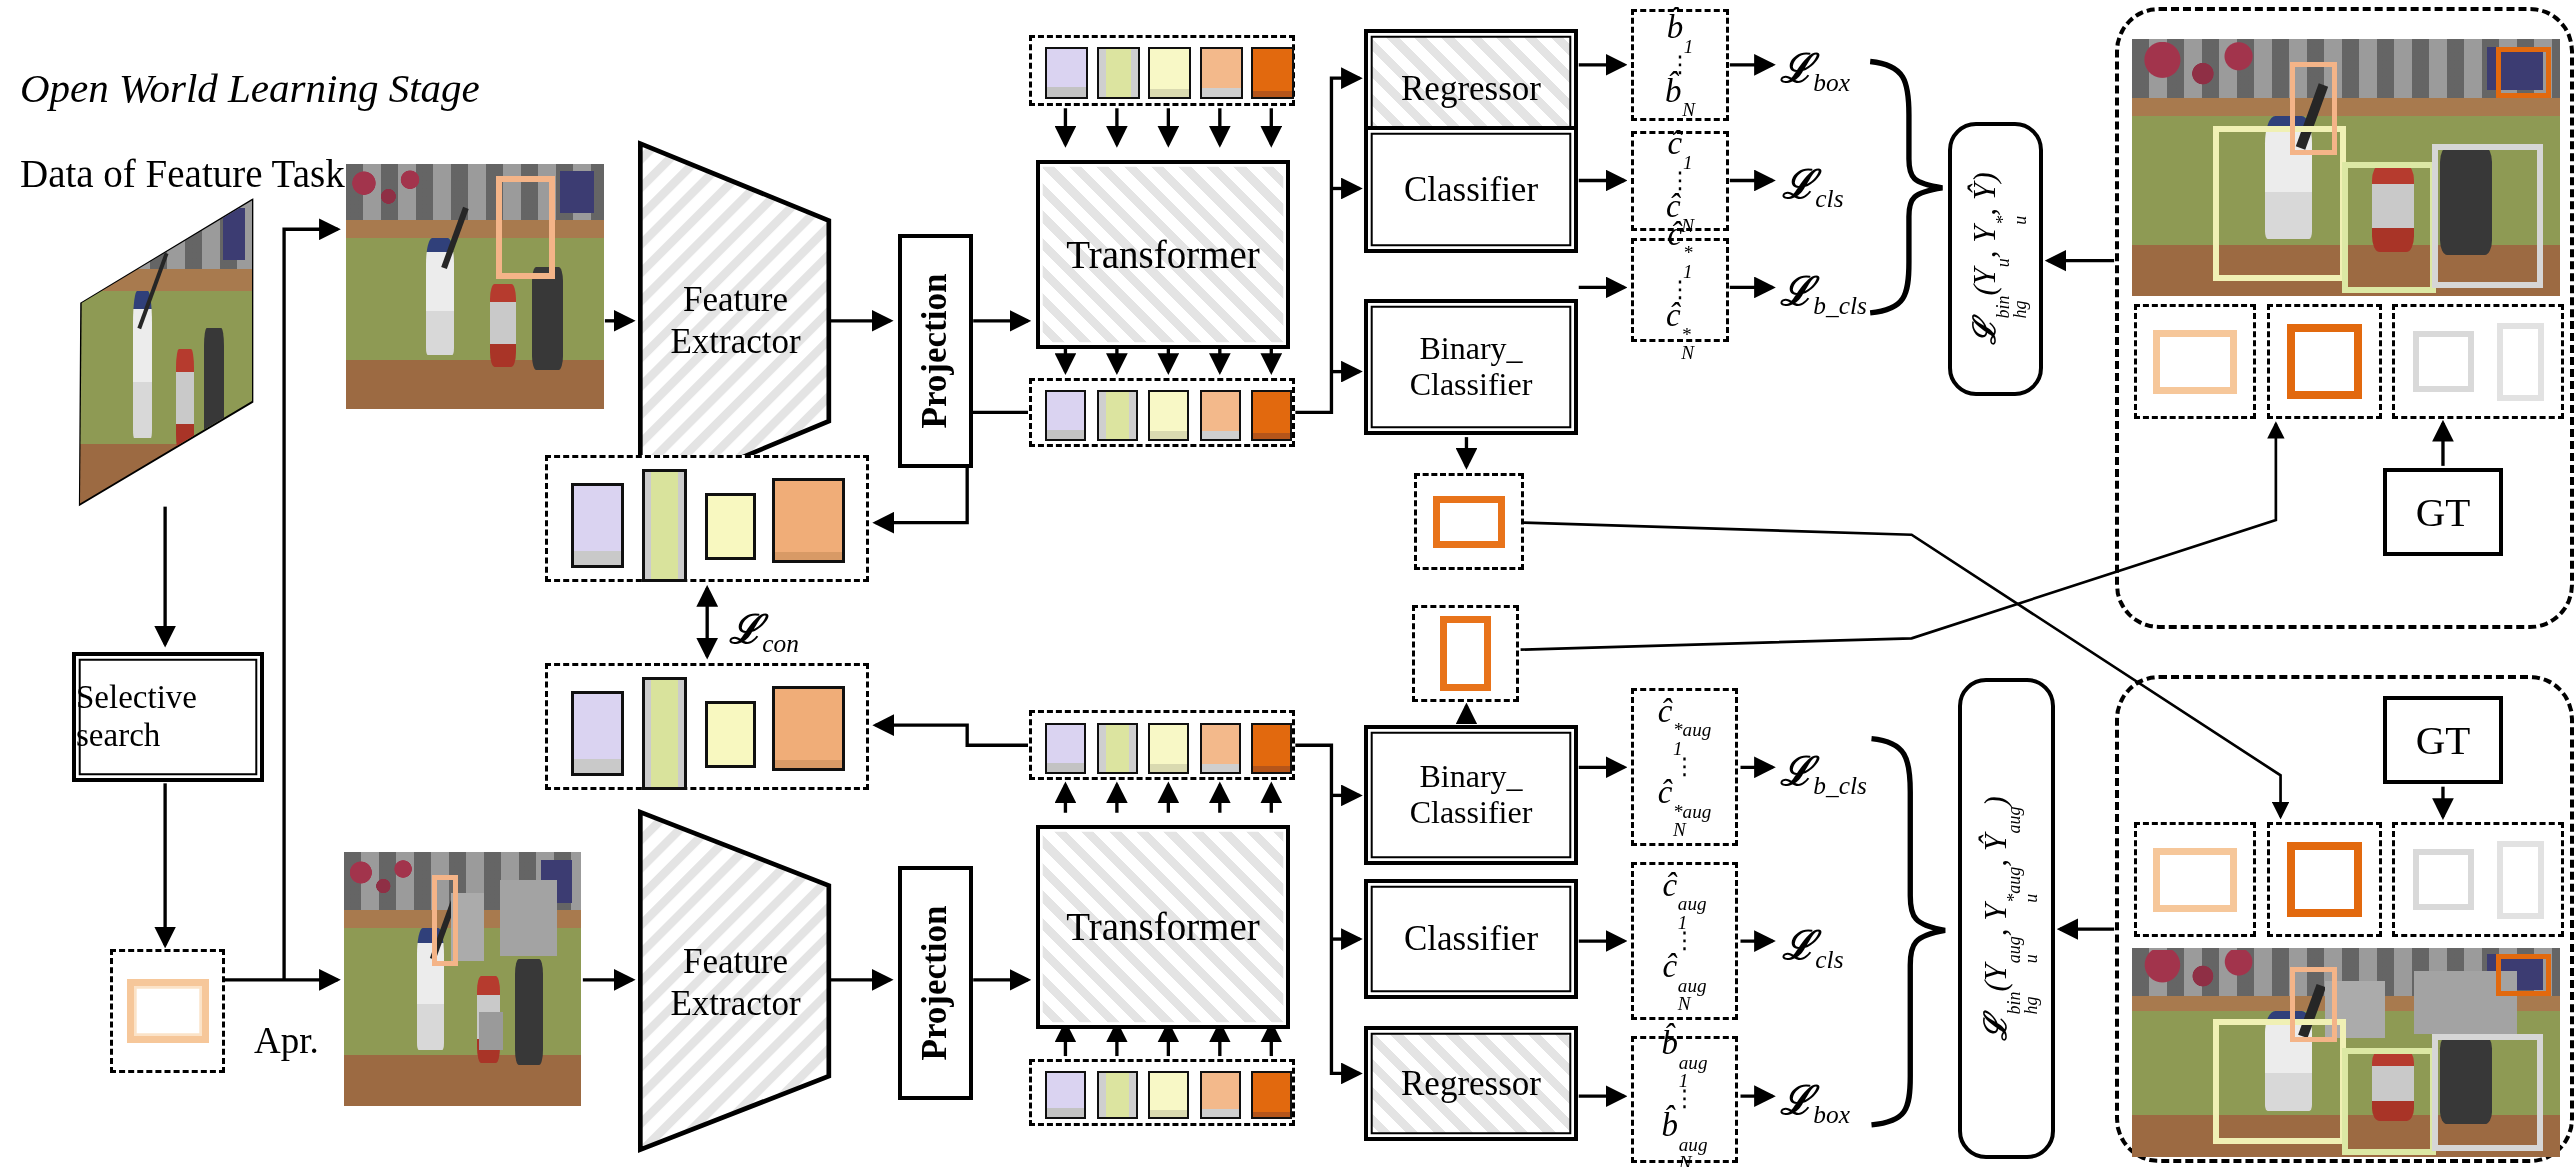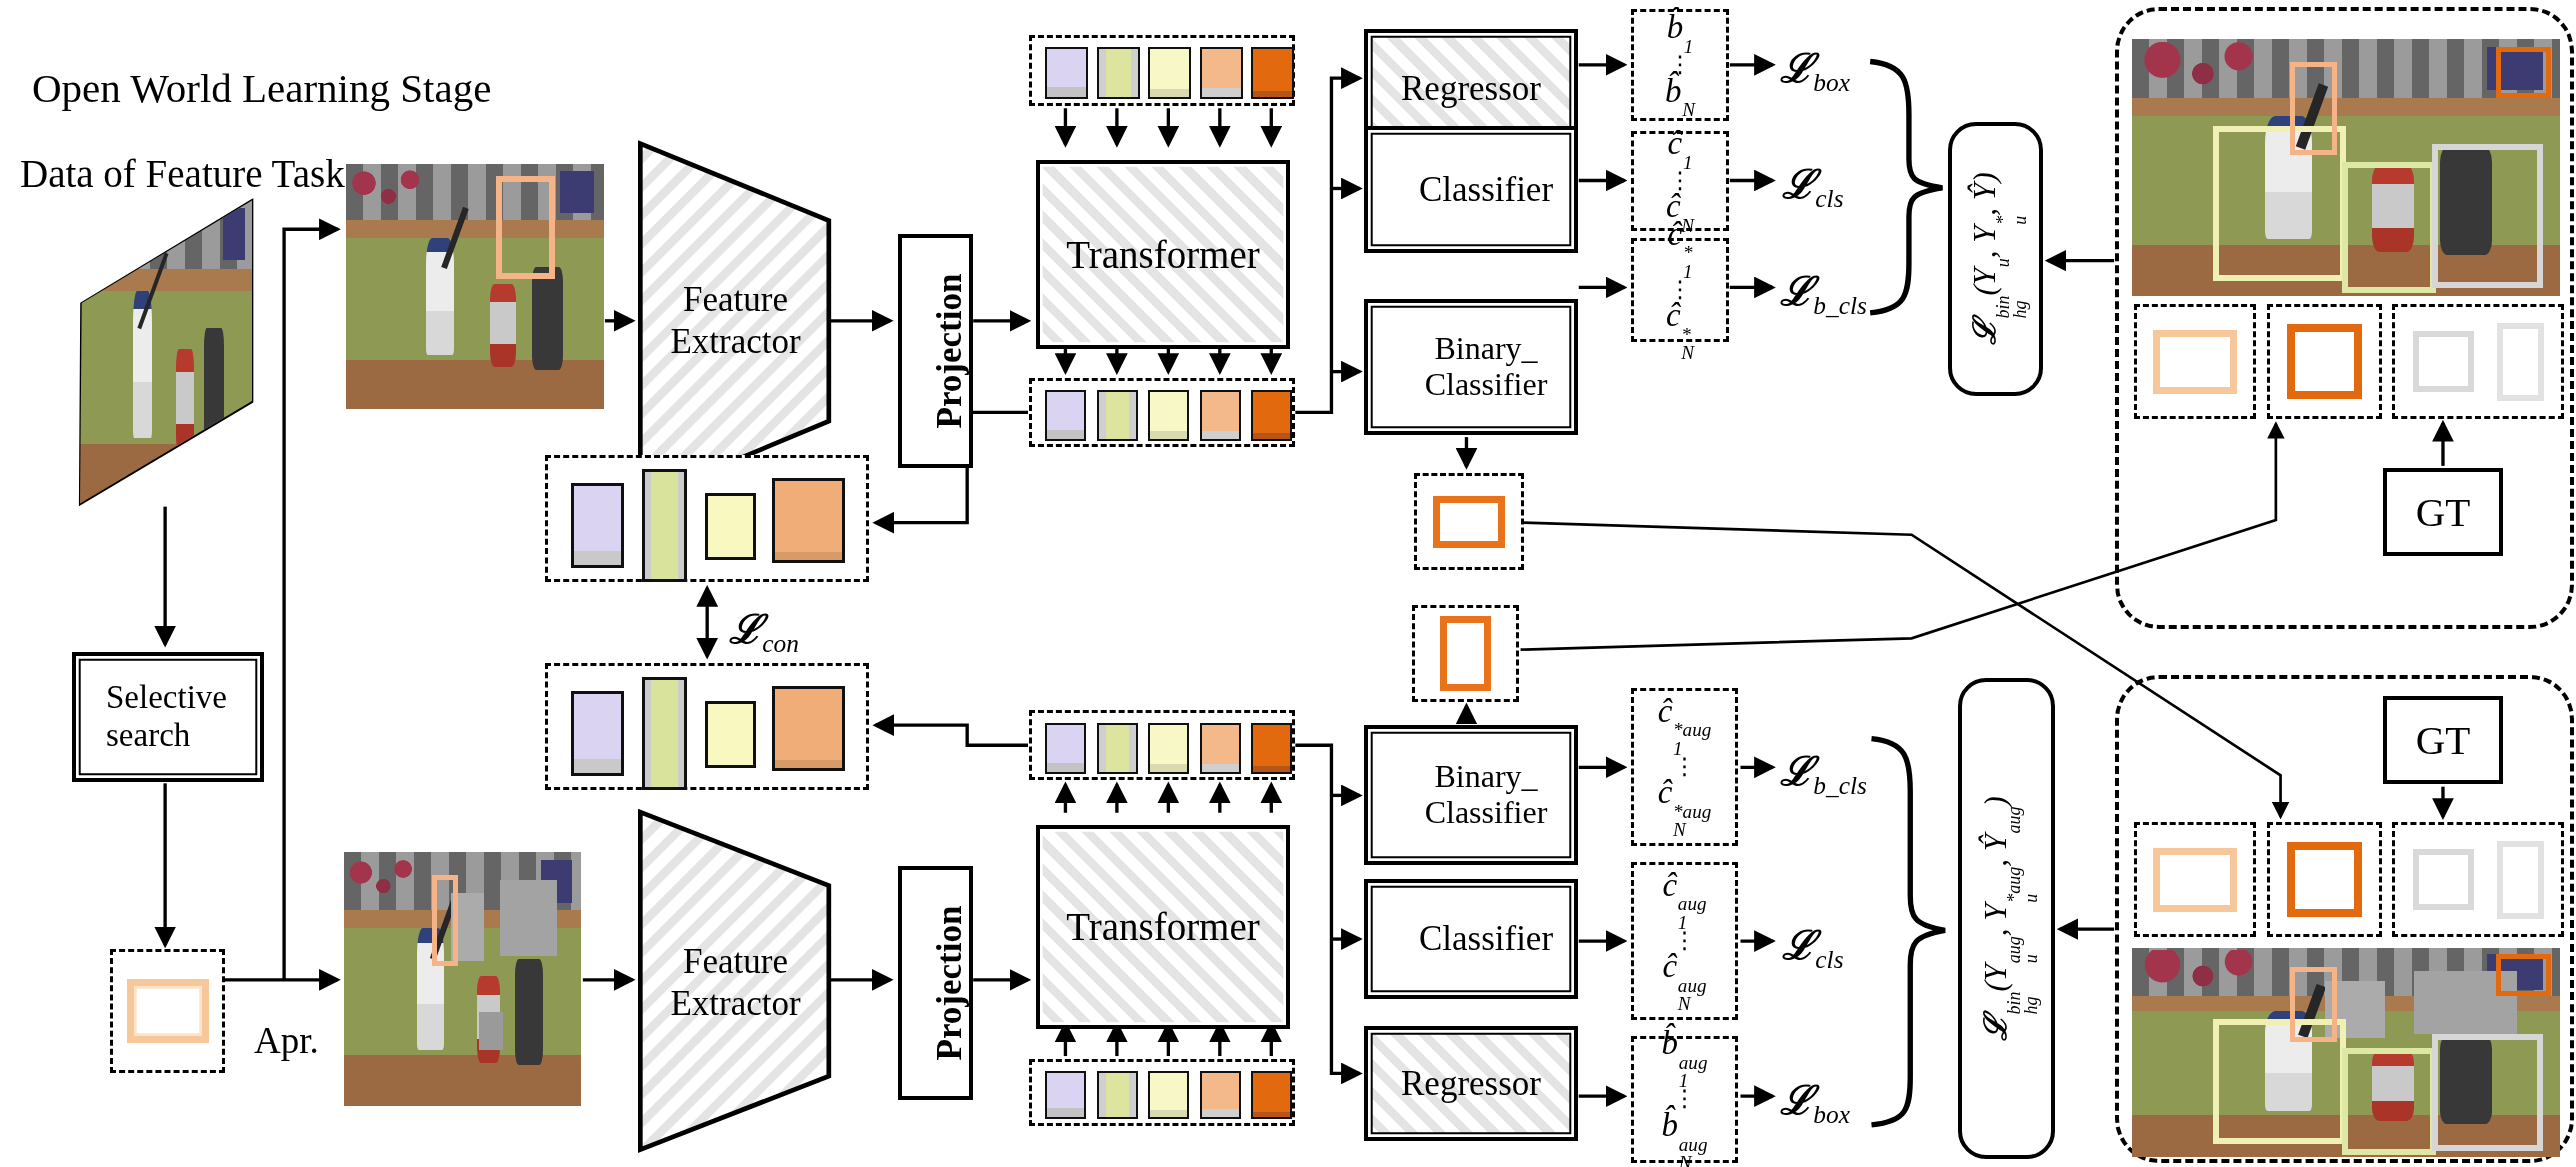--- a/index.html
+++ b/index.html
@@ -3,21 +3,21 @@
 <meta charset="utf-8">
 <style>
   html,body{margin:0;padding:0;background:#fff;}
   #canvas{position:relative;width:2576px;height:1167px;background:#fff;overflow:hidden;
           font-family:"Liberation Serif","DejaVu Serif",serif;color:#000;}
   .abs{position:absolute;box-sizing:border-box;}
   svg.overlay{position:absolute;left:0;top:0;z-index:0;}
   .lbl{position:absolute;white-space:nowrap;}
   .hatch{background:repeating-linear-gradient(45deg,#ffffff 0 10.7px,#e4e4e4 10.7px 19.4px);margin-top:10px;}
   .dbl{border:4px solid #000;box-shadow:inset 0 0 0 2.7px #fff,inset 0 0 0 4.7px #000;}
-  .plain{background:#fff;padding-left:30px;}
+  .plain{background:#fff;}
   .dashed{border:3.3px dashed #000;}
   .headbox{display:flex;flex-direction:column;align-items:center;justify-content:center;
            font-size:35px;line-height:1.12;text-align:center;}
   .rotwrap{display:flex;align-items:center;justify-content:center;}
   .rot{transform:rotate(-90deg);white-space:nowrap;}
   .tokrow{border:3.3px dashed #000;background:#fff;}
   .tok{position:absolute;border:2.7px solid #101010;}
   .tk1{background:linear-gradient(180deg,#dad3f1 0 80%,#c3c3c3 80% 100%);}
   .tk2{background:linear-gradient(90deg,#cfcfcf 0 18%,#dce4a0 18% 82%,#cfcfcf 82% 100%);}
   .tk3{background:linear-gradient(180deg,#f8f8c6 0 84%,#dadab0 84% 100%);}
@@ -159,21 +159,21 @@
     <line x1="2362" y1="1408" x2="2430" y2="1408" marker-end="url(#ah)"></line>
     <line x1="2362" y1="1640" x2="2430" y2="1640" marker-end="url(#ah)"></line>
     <line x1="2604" y1="1148" x2="2652" y2="1148" marker-end="url(#ah)"></line>
     <line x1="2604" y1="1408" x2="2652" y2="1408" marker-end="url(#ah)"></line>
     <line x1="2604" y1="1640" x2="2652" y2="1640" marker-end="url(#ah)"></line>
 
     <path d="M2800,1105 C2852,1110 2858,1135 2858,1185 L2858,1340 C2858,1372 2864,1384 2910,1392 C2864,1400 2858,1412 2858,1444 L2858,1610 C2858,1660 2852,1678 2800,1683" stroke-width="8"></path>
   </g>
 </svg>
 
-<div class="lbl" style="left:32px;top:64px;font-size:41px;">Open World Learning Stage</div>
+<div class="lbl" style="left:20px;top:64px;font-size:41px;font-style:italic;">Open World Learning Stage</div>
 <div class="lbl" style="left:20px;top:151px;font-size:39px;">Data of Feature Task</div>
 
 <div class="abs" style="left:80px;top:199px;width:172px;height:306px;clip-path:polygon(100% 0.5%,1% 34%,0% 99.5%,100% 66%);">
   <div class="photo" style="left:0;top:0;width:100%;height:100%;">
     <div class="ph ph-col"></div>
     <div class="ph ph-navy"></div>
     <div class="ph ph-crowd"></div>
     <div class="ph ph-batter"></div>
     <div class="ph ph-bat"></div>
     <div class="ph ph-catcher"></div>

